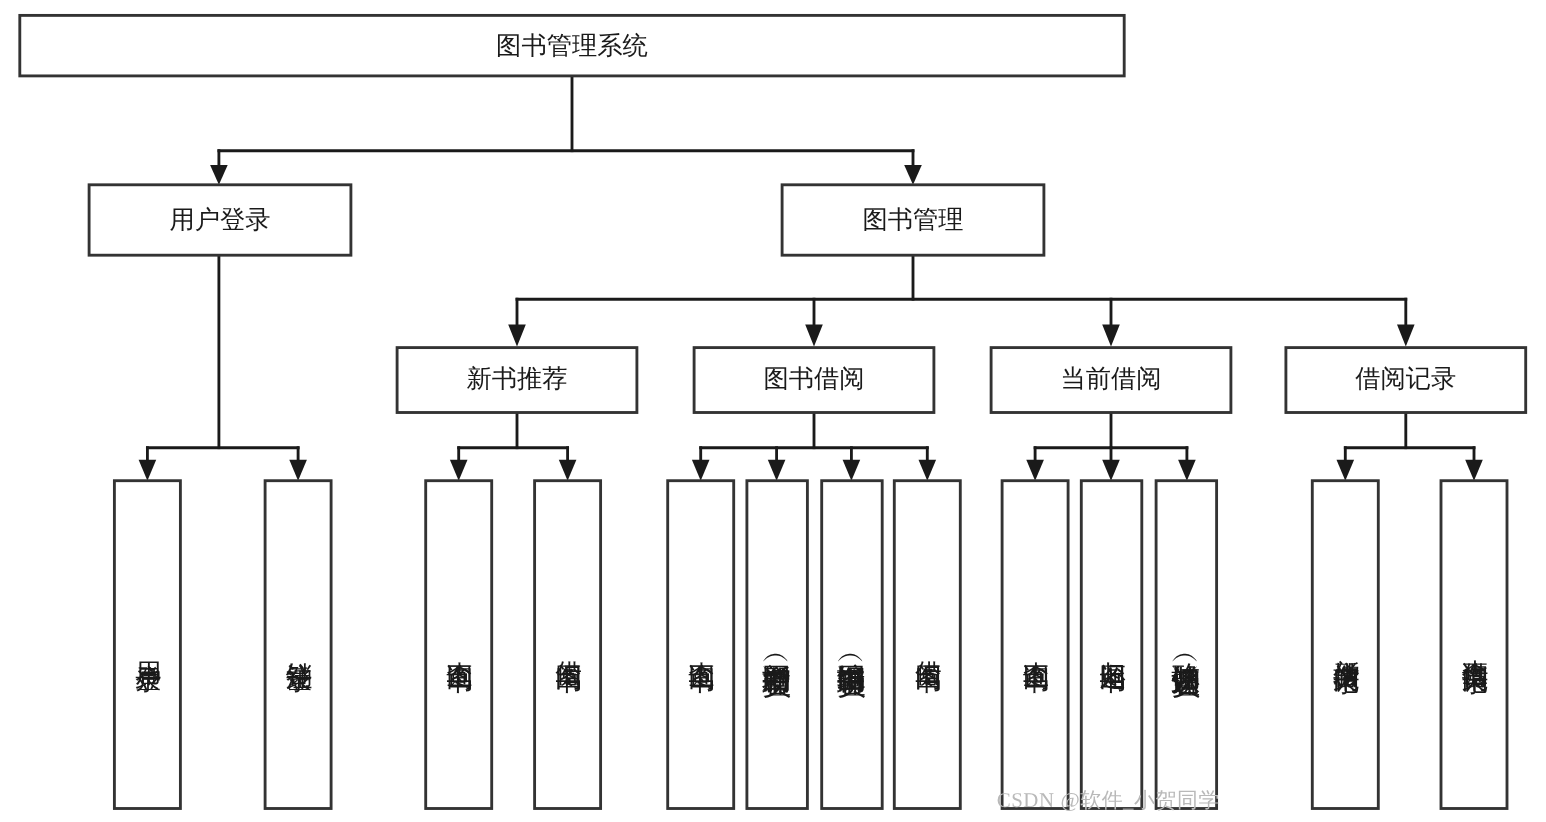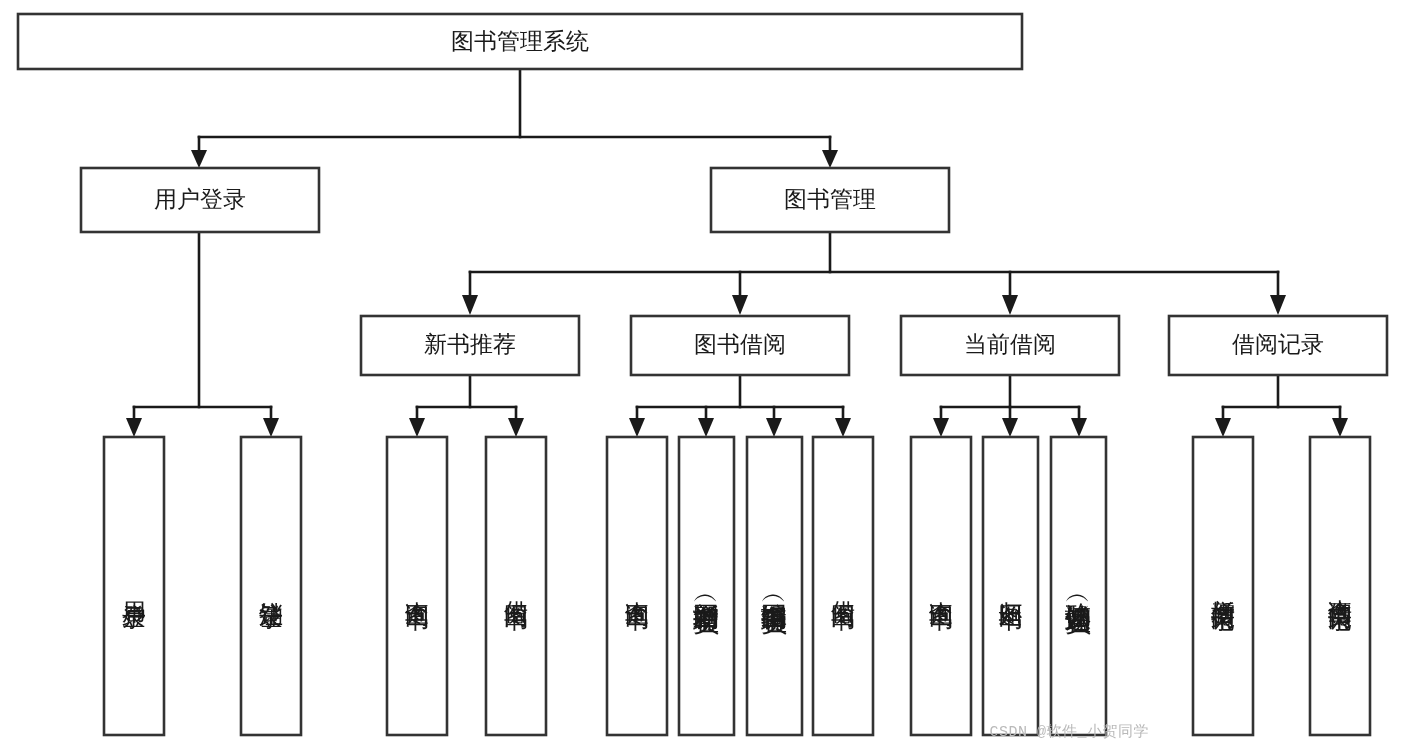--- a/index.html
+++ b/index.html
@@ -11,21 +11,20 @@
     width: 1405px;
     height: 747px;
     font-family: "Liberation Sans", "DejaVu Sans", sans-serif;
     overflow: hidden;
   }
   #diagram-root {
     position: relative;
     width: 1119px;
     height: 747px;
     background: #ffffff;
-    padding-left: 40px;
   }
   svg#tree-svg {
     position: absolute;
     left: 0;
     top: 0;
     width: 1405px;
     height: 747px;
   }
   .node-box {
     fill: #ffffff;
@@ -69,22 +68,22 @@
     align-items: center;
     justify-content: center;
     white-space: nowrap;
     pointer-events: none;
     box-sizing: border-box;
   }
   #watermark {
     position: absolute;
     right: 10px;
     bottom: 6px;
-    font-family: Liberation Mono, monospace;
-    font-size: 15px;
+    font-family: Liberation Serif, serif;
+    font-size: 19px;
     color: #b9b9b9;
     letter-spacing: 0.5px;
     white-space: nowrap;
   }
 </style>
 </head>
 <body>
 
 <div id="diagram-root">
 

